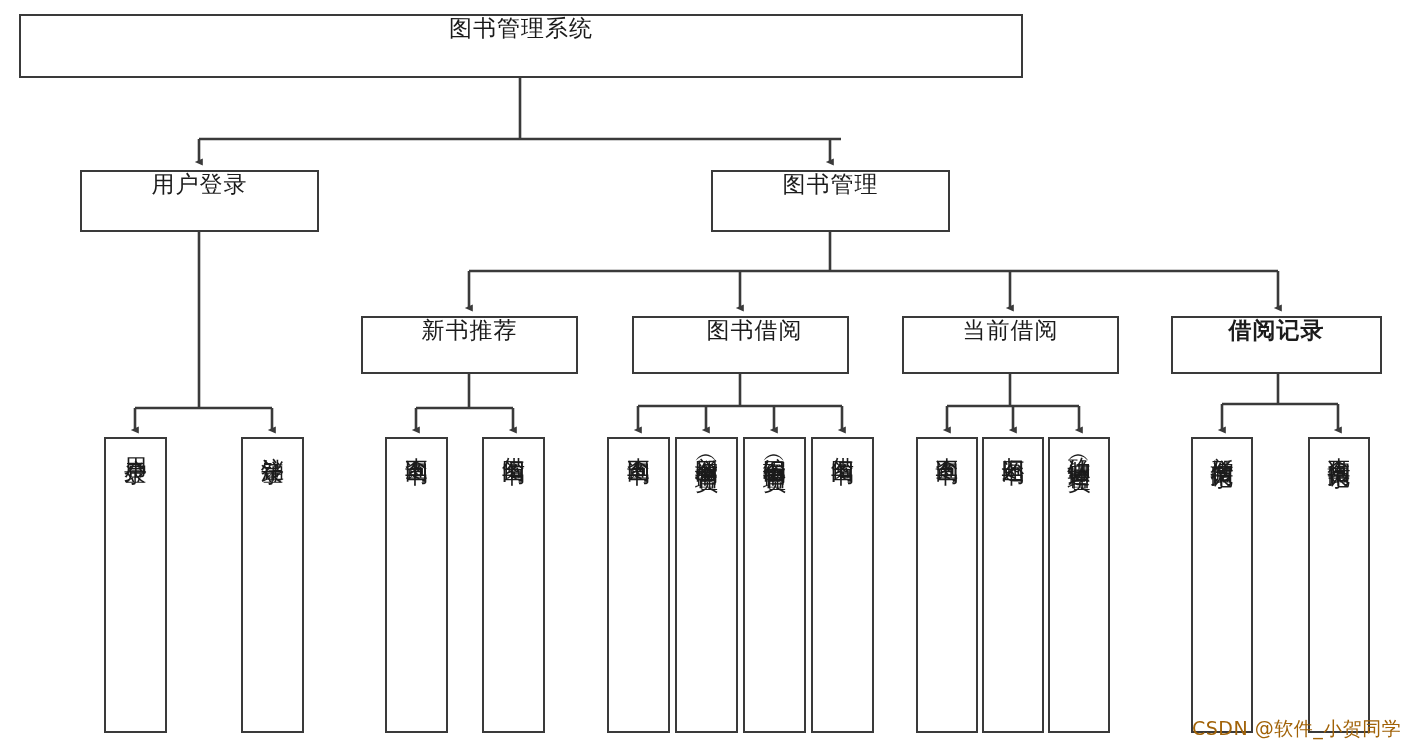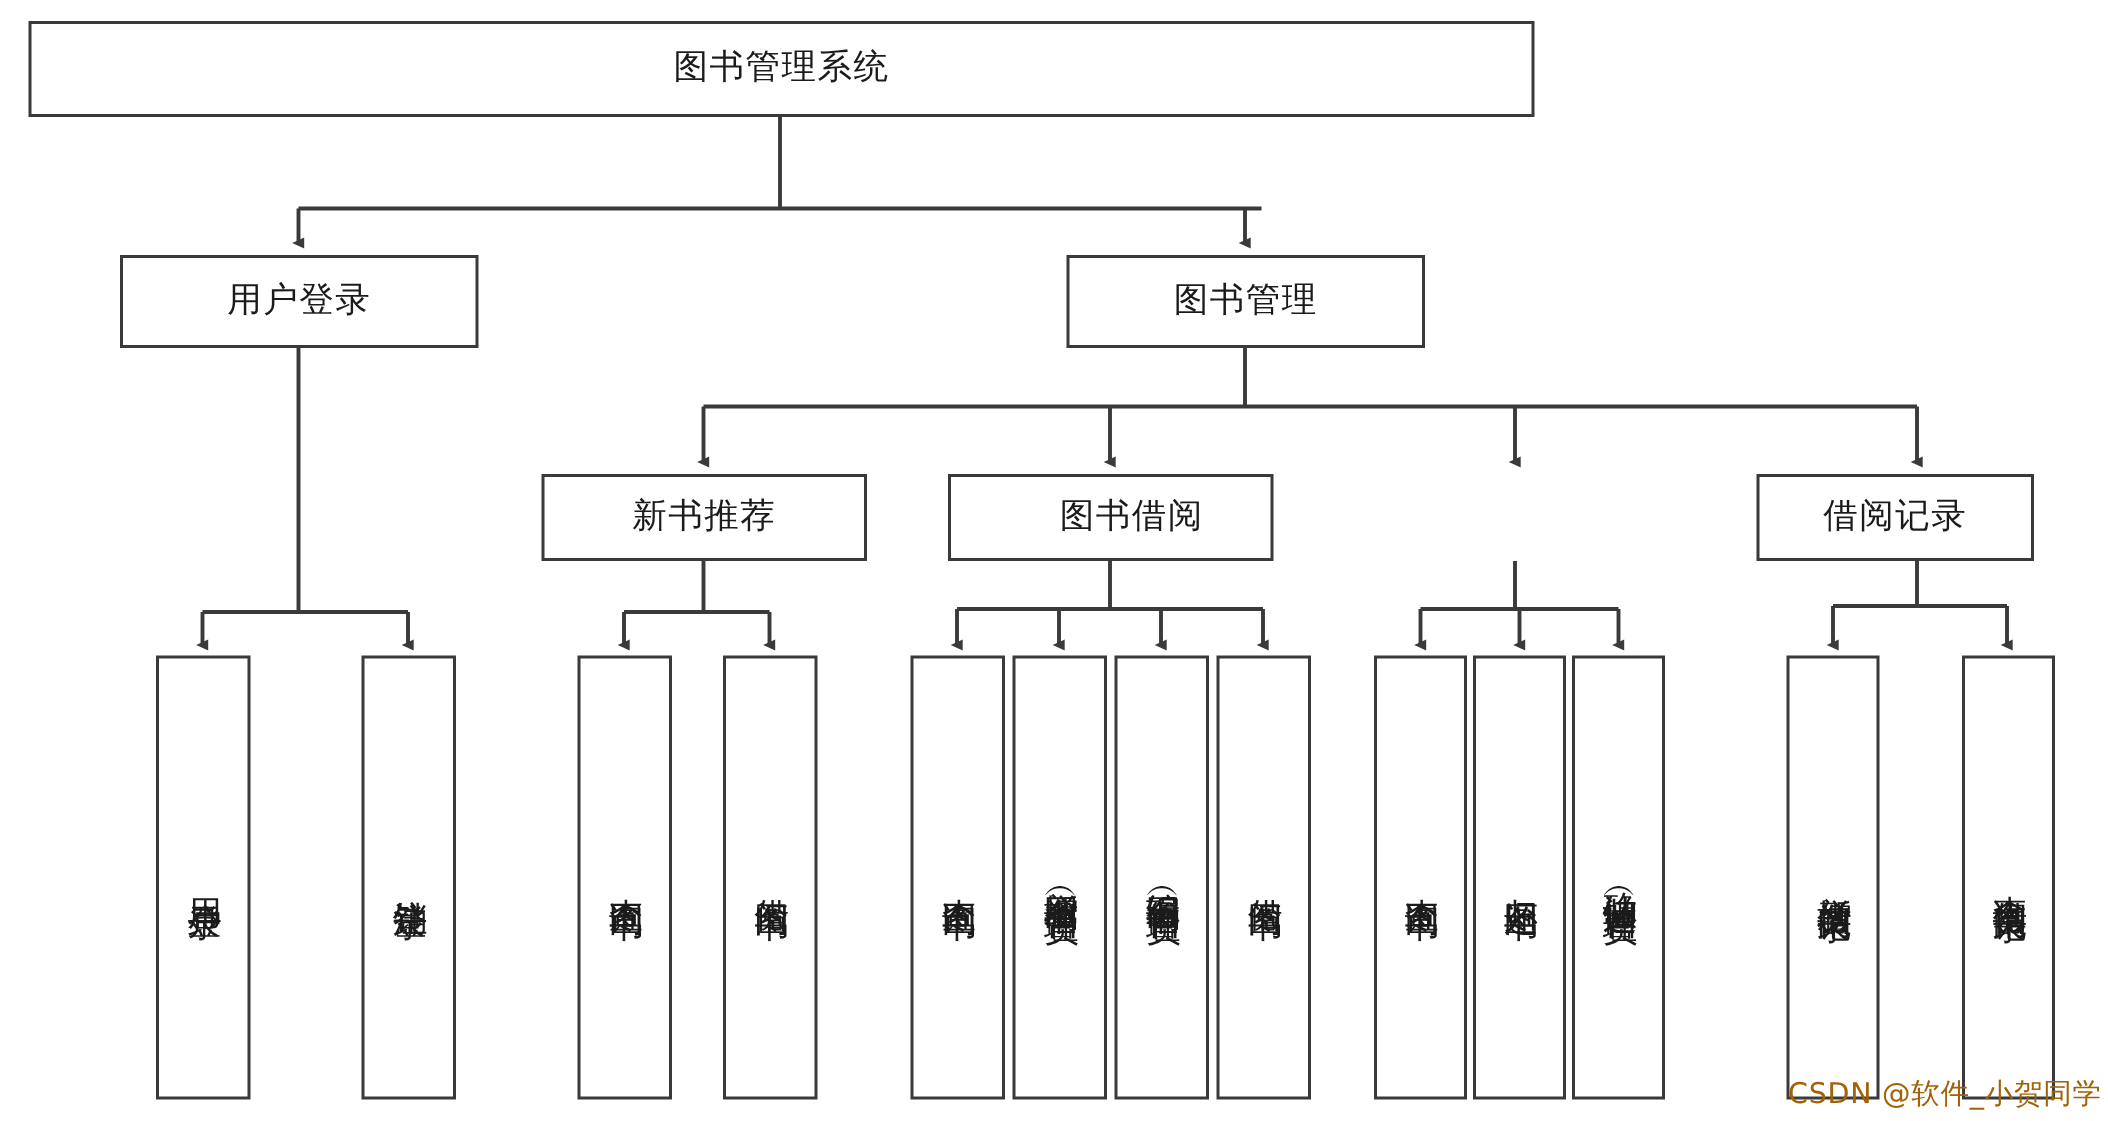--- a/index.html
+++ b/index.html
@@ -25,21 +25,21 @@
     width: 1405px;
     height: 747px;
     pointer-events: none;
   }
   .node {
     position: absolute;
     box-sizing: border-box;
     background: #ffffff;
     border: 2px solid #3a3a3a;
     display: flex;
-    align-items: center;
+    align-items: flex-start;
     justify-content: center;
     color: #1b1b1b;
   }
   .node.horiz {
     font-size: 23px;
     letter-spacing: 1px;
     line-height: 1.1;
   }
   .node.vert {
     font-size: 23px;
@@ -128,21 +128,24 @@
   <div class="node horiz" style="left:711px; top:170px; width:239px; height:62px;">
     <span>图书管理</span>
   </div>
 
   <div class="node horiz" style="left:361px; top:316px; width:217px; height:58px;">
     <span>新书推荐</span>
   </div>
   <div class="node horiz" style="left:632px; top:316px; width:217px; height:58px;padding-left:28px;">
     <span>图书借阅</span>
   </div>
-  <div class="node horiz" style="left:1171px; top:316px; width:185px; height:58px;">
+  <div class="node horiz" style="left:902px; top:316px; width:217px; height:58px;">
+    <span>当前借阅</span>
+  </div>
+  <div class="node horiz" style="left:1171px; top:316px; width:211px; height:58px;font-weight:bold;">
     <span>借阅记录</span>
   </div>
 
   <div class="node vert" style="left:104px; top:437px; width:63px; height:296px;">
     <span class="vlabel">用户登录</span>
   </div>
   <div class="node vert" style="left:241px; top:437px; width:63px; height:296px;">
     <span class="vlabel">注销登录</span>
   </div>
 

